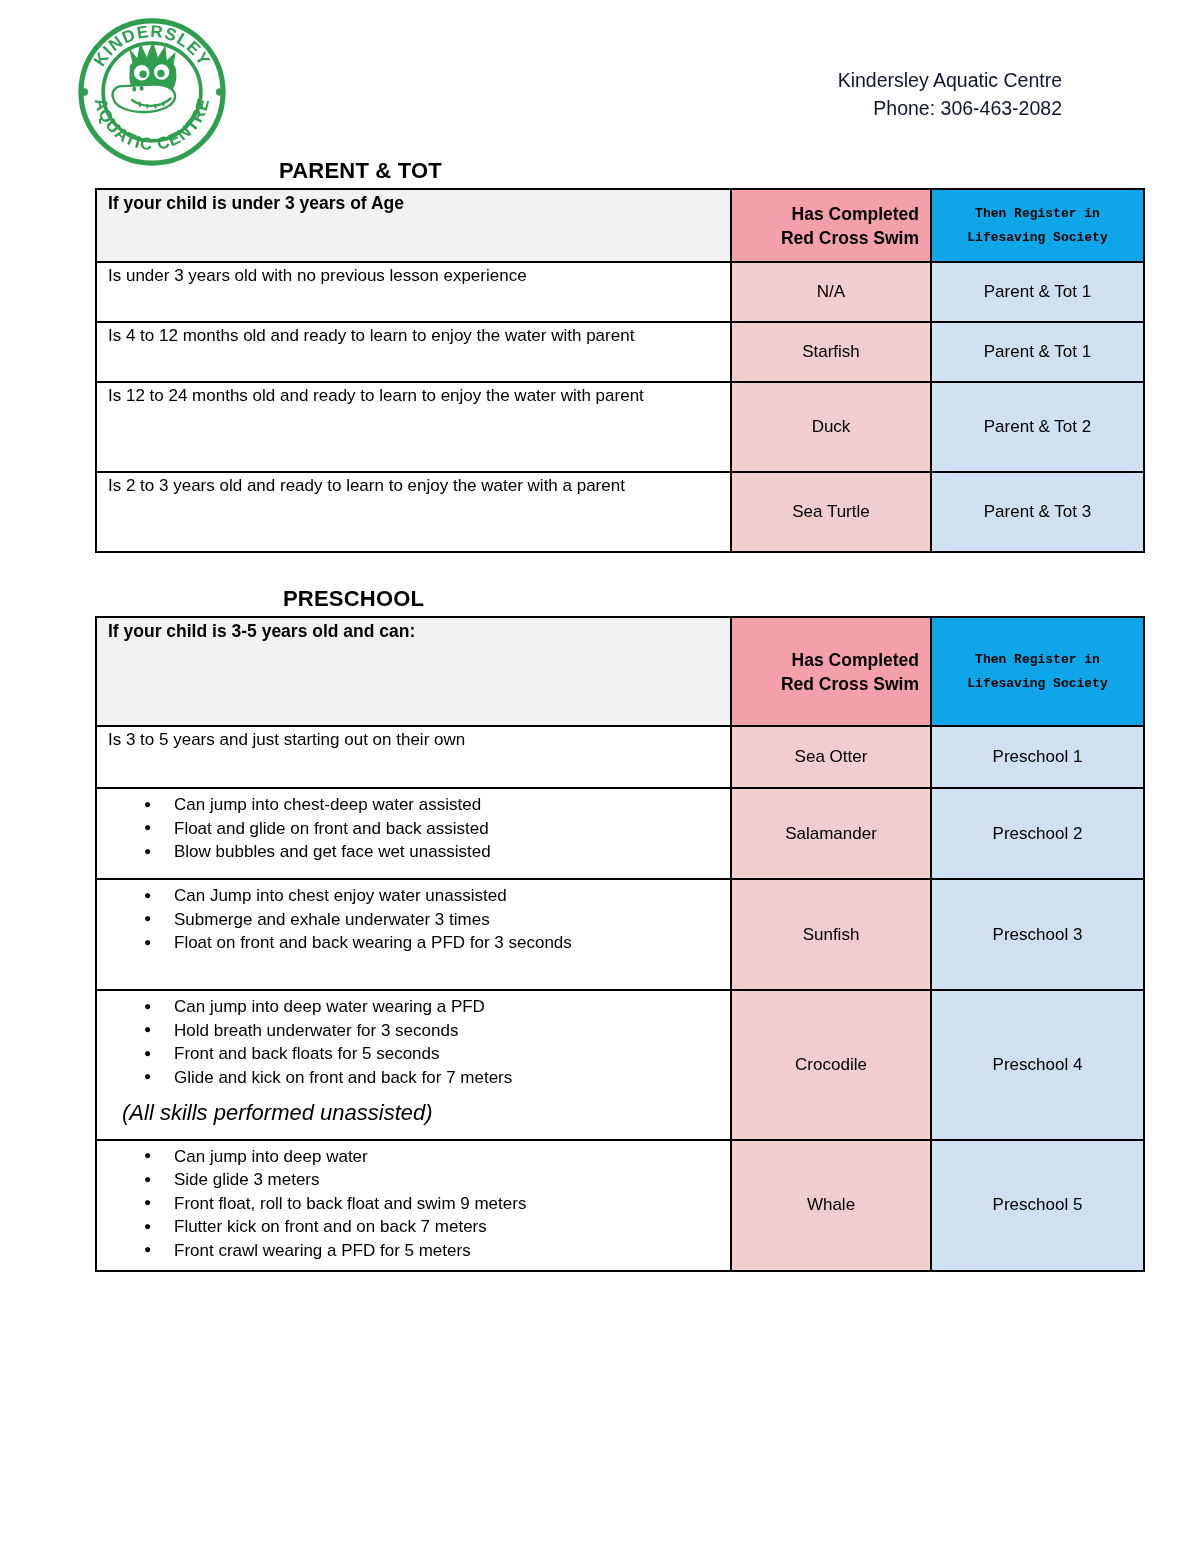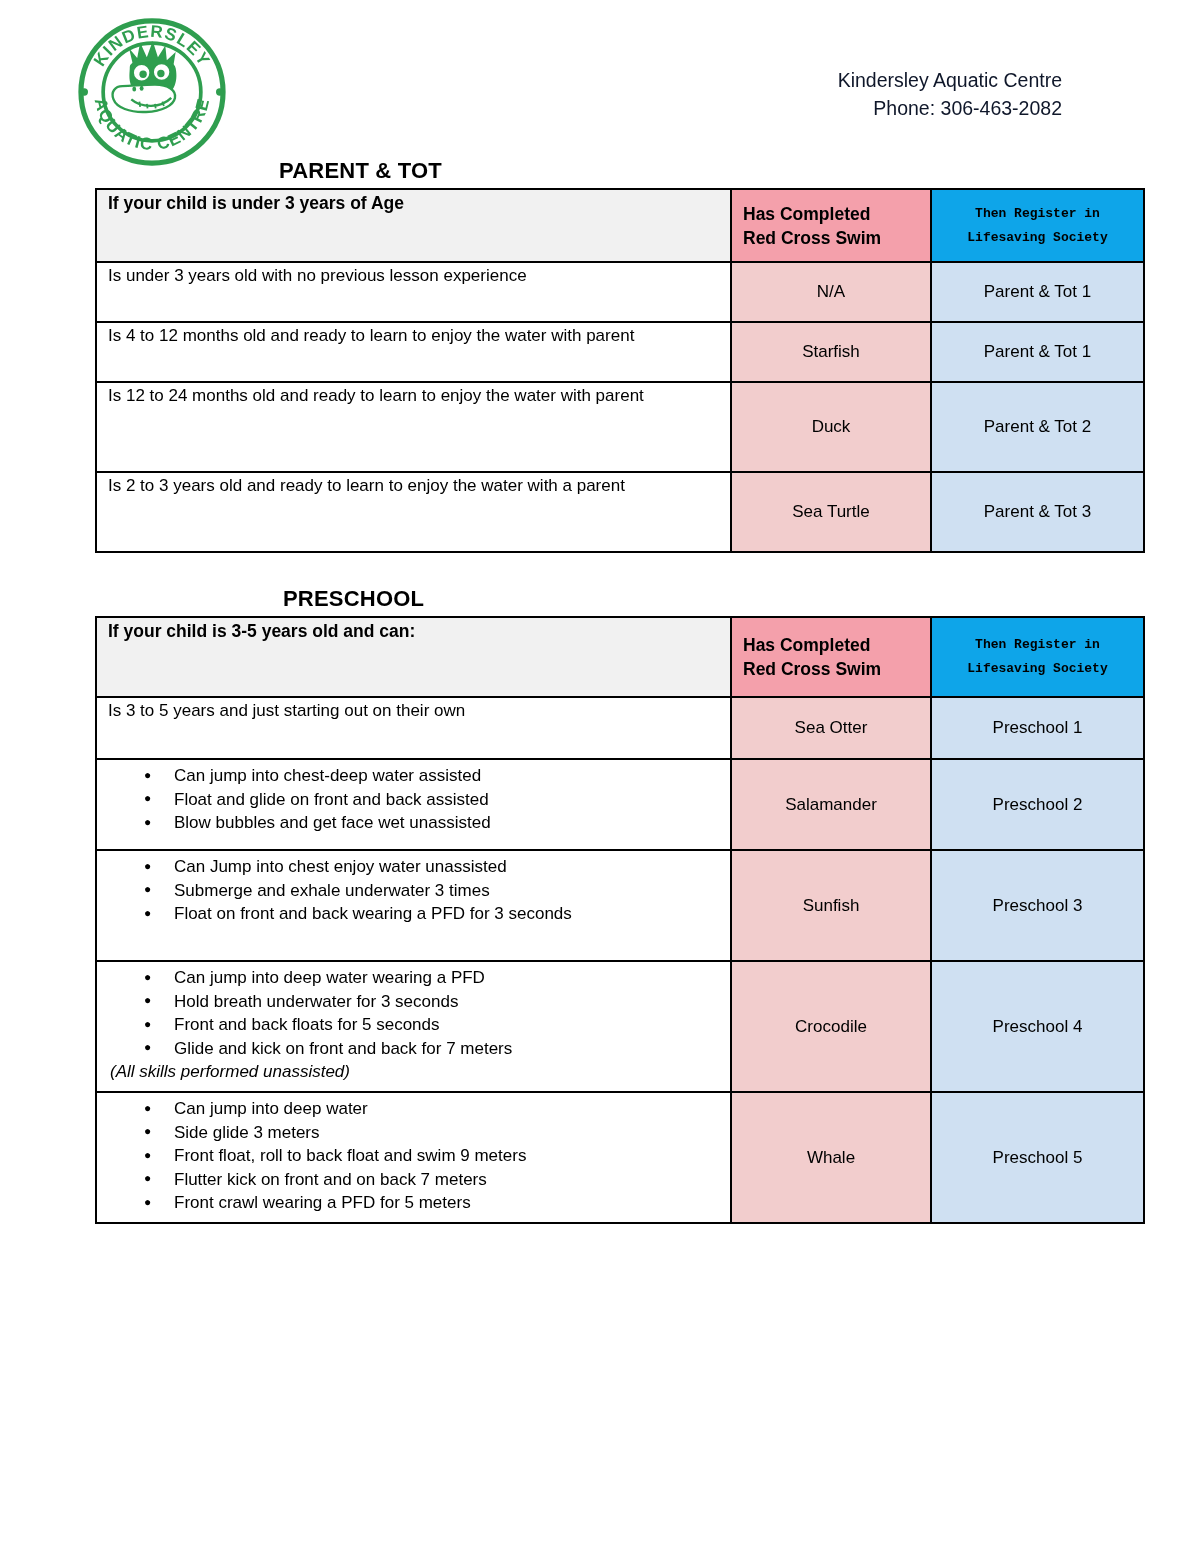--- a/index.html
+++ b/index.html
@@ -76,21 +76,21 @@
   thead th.h-desc {
     background: #f1f1f1;
     font-weight: bold;
     font-size: 17.5px;
     vertical-align: top;
   }
   thead th.h-rc {
     background: #f4a0ab;
     font-weight: bold;
     font-size: 17.5px;
-    text-align: left;
+    text-align: right;
     vertical-align: middle;
     line-height: 24px;
   }
   thead th.h-lss {
     background: #0ea5e9;
     font-weight: bold;
     font-size: 13px;
     text-align: center;
     vertical-align: middle;
     line-height: 24px;
@@ -129,23 +129,23 @@
   ul.skills li::before {
     content: "\25CF";
     position: absolute;
     left: 0;
     top: -0.5px;
     font-size: 12px;
     line-height: 23.5px;
   }
   .note-italic {
     font-style: italic;
-    font-size: 17px;
+    font-size: 22px;
     line-height: 23.5px;
-    margin: 0;
+    margin: 12px;
     padding-left: 2px;
   }
   .plain-line { margin: 0; }
 </style>
 </head>
 <body>
 
 <div class="page-header">
 
   <div class="logo">
@@ -264,21 +264,21 @@
 </div>
 
 <table class="chart-table" id="table-preschool">
   <colgroup>
     <col class="col-desc">
       <col class="col-rc">
       <col class="col-lss">
   </colgroup>
   <thead>
     <tr>
-      <th class="h-desc" style="height:80px;">If your child is 3-5 years old and can:</th>
+      <th class="h-desc" style="height:109px;">If your child is 3-5 years old and can:</th>
       <th class="h-rc">
         <span>Has Completed</span><br>
         <span>Red Cross Swim</span>
       </th>
       <th class="h-lss">
         <span>Then Register in</span><br>
         <span>Lifesaving Society</span>
       </th>
     </tr>
   </thead>

